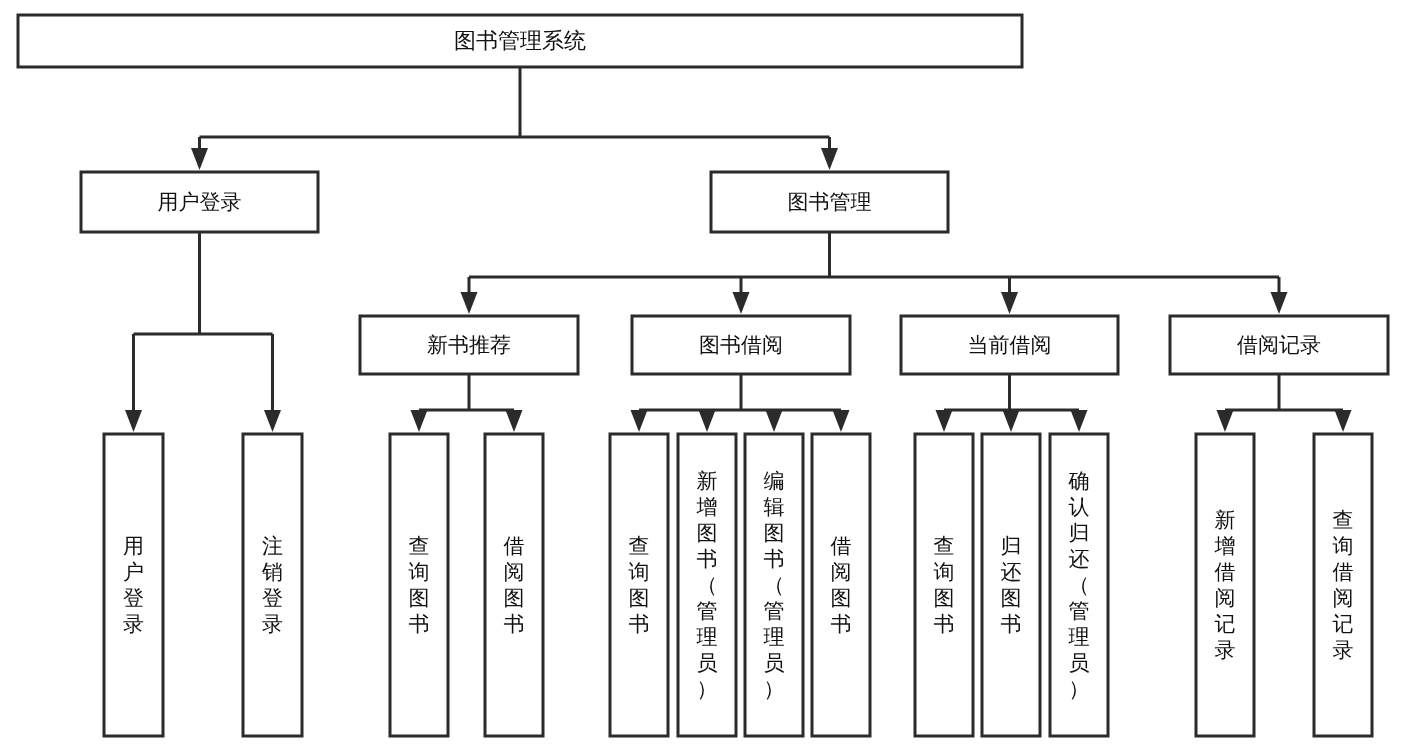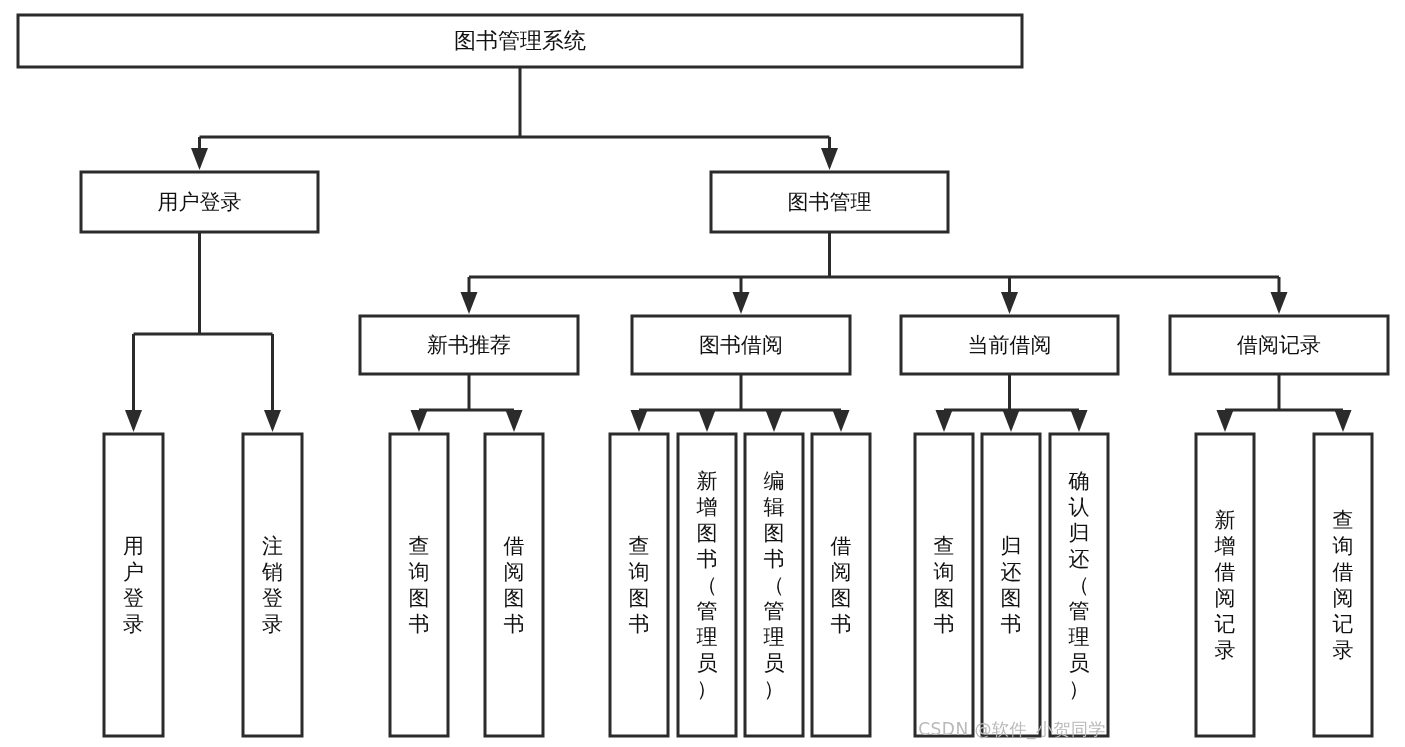--- a/index.html
+++ b/index.html
@@ -204,14 +204,13 @@
           <rect x="1196" y="434" width="58" height="302" class="node-box"></rect>
           <text x="1225" class="leaf-vert" text-anchor="middle" font-size="21" fill="#111111" font-family="&quot;DejaVu Sans&quot;,&quot;Liberation Sans&quot;,sans-serif"><tspan x="1225" y="527.28">新</tspan><tspan x="1225" y="553.28">增</tspan><tspan x="1225" y="579.28">借</tspan><tspan x="1225" y="605.28">阅</tspan><tspan x="1225" y="631.28">记</tspan><tspan x="1225" y="657.28">录</tspan></text>
         </g>
         <g>
           <rect x="1314" y="434" width="58" height="302" class="node-box"></rect>
           <text x="1343" class="leaf-vert" text-anchor="middle" font-size="21" fill="#111111" font-family="&quot;DejaVu Sans&quot;,&quot;Liberation Sans&quot;,sans-serif"><tspan x="1343" y="527.28">查</tspan><tspan x="1343" y="553.28">询</tspan><tspan x="1343" y="579.28">借</tspan><tspan x="1343" y="605.28">阅</tspan><tspan x="1343" y="631.28">记</tspan><tspan x="1343" y="657.28">录</tspan></text>
         </g>
       </g>
   </svg>
 
-  <div class="watermark">CSDN @软件_小贺同学</div>
 </div>
 
 </body></html>

